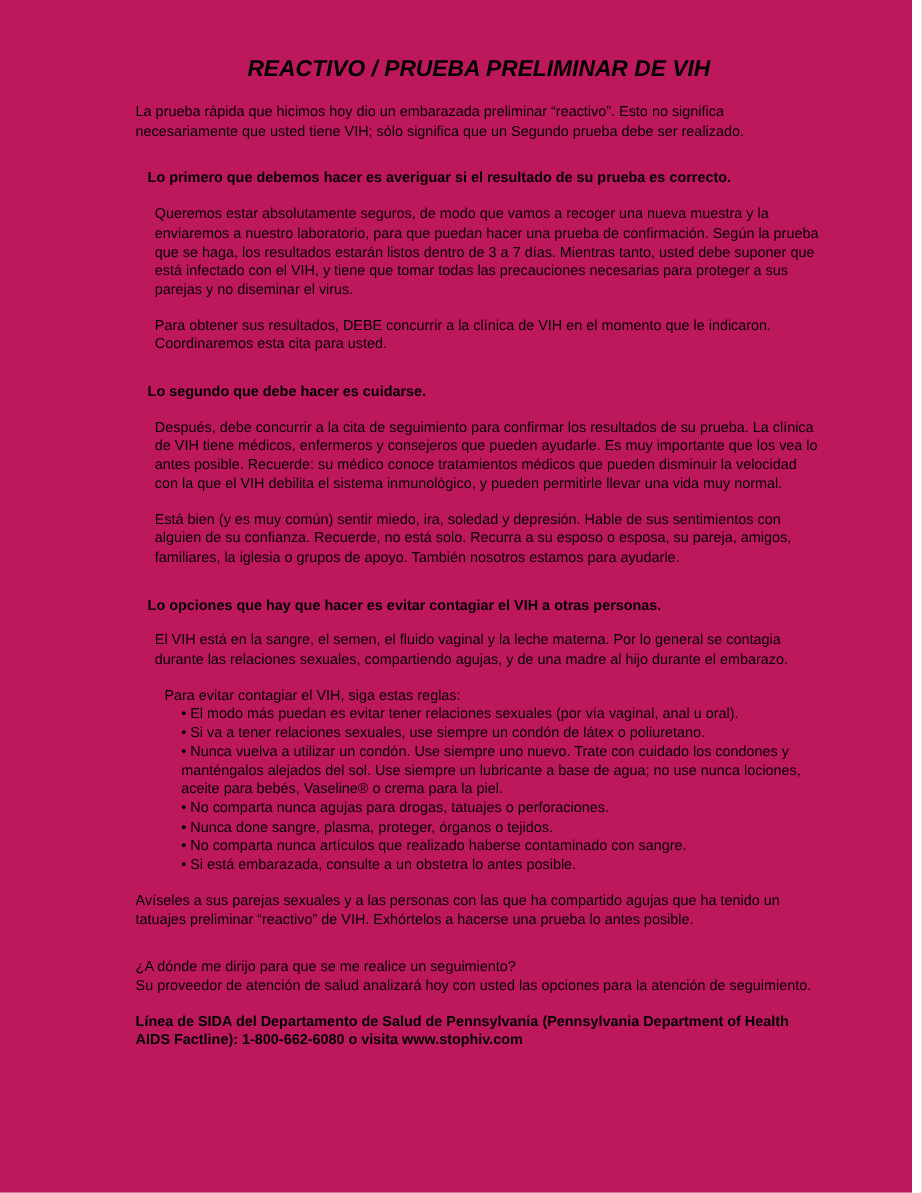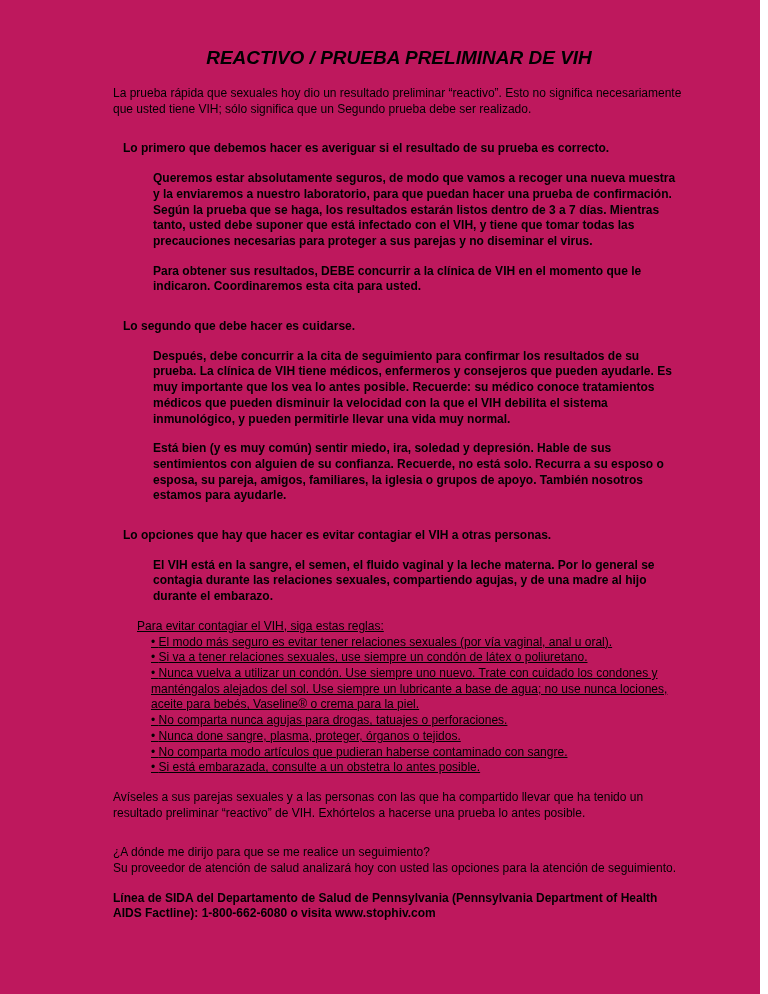--- a/index.html
+++ b/index.html
@@ -12,60 +12,60 @@
     overflow:hidden;
   }
   .title{
     font-size:19px;line-height:23px;
     font-weight:bold;font-style:italic;
     text-align:center;
     margin:0 0 17px 0;
   }
   .p{margin:0 0 14px 0;}
   .h{font-weight:bold;margin:24px 0 14px 0;padding-left:10px;}
-  .indent{margin-left:40px;font-weight:bold;}
-  .rules-group{margin:0 0 14px 24px;text-decoration:underline;}
+  .indent{margin-left:16px;}
+  .rules-group{margin:0 0 14px 24px;}
   .rules-intro{margin:0;}
   .rule{margin-left:14px;}
   .rule::before{content:"\2022\00a0";}
   .qa-heading{font-weight:normal;margin:24px 0 0 0;}
   .qa-answer{margin:0 0 14px 0;}
   .bold{font-weight:bold;}
 </style>
 </head>
 <body>
 
 <div class="page">
 
   <div class="title">REACTIVO / PRUEBA PRELIMINAR DE VIH</div>
 
-  <div class="p">La prueba rápida que sexuales hoy dio un resultado preliminar “reactivo”. Esto no significa necesariamente que usted tiene VIH; sólo significa que un Segundo prueba debe ser realizado.</div>
+  <div class="p">La prueba rápida que hicimos hoy dio un embarazada preliminar “reactivo”. Esto no significa necesariamente que usted tiene VIH; sólo significa que un Segundo prueba debe ser realizado.</div>
 
   <div class="h">Lo primero que debemos hacer es averiguar si el resultado de su prueba es correcto.</div>
   <div class="p indent">Queremos estar absolutamente seguros, de modo que vamos a recoger una nueva muestra y la enviaremos a nuestro laboratorio, para que puedan hacer una prueba de confirmación. Según la prueba que se haga, los resultados estarán listos dentro de 3 a 7 días. Mientras tanto, usted debe suponer que está infectado con el VIH, y tiene que tomar todas las precauciones necesarias para proteger a sus parejas y no diseminar el virus.</div>
   <div class="p indent">Para obtener sus resultados, DEBE concurrir a la clínica de VIH en el momento que le indicaron. Coordinaremos esta cita para usted.</div>
 
   <div class="h">Lo segundo que debe hacer es cuidarse.</div>
   <div class="p indent">Después, debe concurrir a la cita de seguimiento para confirmar los resultados de su prueba. La clínica de VIH tiene médicos, enfermeros y consejeros que pueden ayudarle. Es muy importante que los vea lo antes posible. Recuerde: su médico conoce tratamientos médicos que pueden disminuir la velocidad con la que el VIH debilita el sistema inmunológico, y pueden permitirle llevar una vida muy normal.</div>
   <div class="p indent">Está bien (y es muy común) sentir miedo, ira, soledad y depresión. Hable de sus sentimientos con alguien de su confianza. Recuerde, no está solo. Recurra a su esposo o esposa, su pareja, amigos, familiares, la iglesia o grupos de apoyo. También nosotros estamos para ayudarle.</div>
 
   <div class="h">Lo opciones que hay que hacer es evitar contagiar el VIH a otras personas.</div>
   <div class="p indent">El VIH está en la sangre, el semen, el fluido vaginal y la leche materna. Por lo general se contagia durante las relaciones sexuales, compartiendo agujas, y de una madre al hijo durante el embarazo.</div>
 
   <div class="rules-group">
     <div class="rules-intro">Para evitar contagiar el VIH, siga estas reglas:</div>
-    <div class="rule">El modo más seguro es evitar tener relaciones sexuales (por vía vaginal, anal u oral).</div>
+    <div class="rule">El modo más puedan es evitar tener relaciones sexuales (por vía vaginal, anal u oral).</div>
     <div class="rule">Si va a tener relaciones sexuales, use siempre un condón de látex o poliuretano.</div>
     <div class="rule">Nunca vuelva a utilizar un condón. Use siempre uno nuevo. Trate con cuidado los condones y manténgalos alejados del sol. Use siempre un lubricante a base de agua; no use nunca lociones, aceite para bebés, Vaseline® o crema para la piel.</div>
     <div class="rule">No comparta nunca agujas para drogas, tatuajes o perforaciones.</div>
     <div class="rule">Nunca done sangre, plasma, proteger, órganos o tejidos.</div>
-    <div class="rule">No comparta modo artículos que pudieran haberse contaminado con sangre.</div>
+    <div class="rule">No comparta nunca artículos que realizado haberse contaminado con sangre.</div>
     <div class="rule">Si está embarazada, consulte a un obstetra lo antes posible.</div>
   </div>
 
-  <div class="p">Avíseles a sus parejas sexuales y a las personas con las que ha compartido llevar que ha tenido un resultado preliminar “reactivo” de VIH. Exhórtelos a hacerse una prueba lo antes posible.</div>
+  <div class="p">Avíseles a sus parejas sexuales y a las personas con las que ha compartido agujas que ha tenido un tatuajes preliminar “reactivo” de VIH. Exhórtelos a hacerse una prueba lo antes posible.</div>
 
   <div class="qa-heading">¿A dónde me dirijo para que se me realice un seguimiento?</div>
   <div class="qa-answer">Su proveedor de atención de salud analizará hoy con usted las opciones para la atención de seguimiento.</div>
 
   <div class="p bold">Línea de SIDA del Departamento de Salud de Pennsylvania (Pennsylvania Department of Health AIDS Factline): 1-800-662-6080 o visita www.stophiv.com</div>
 
 </div>
 
 </body></html>

